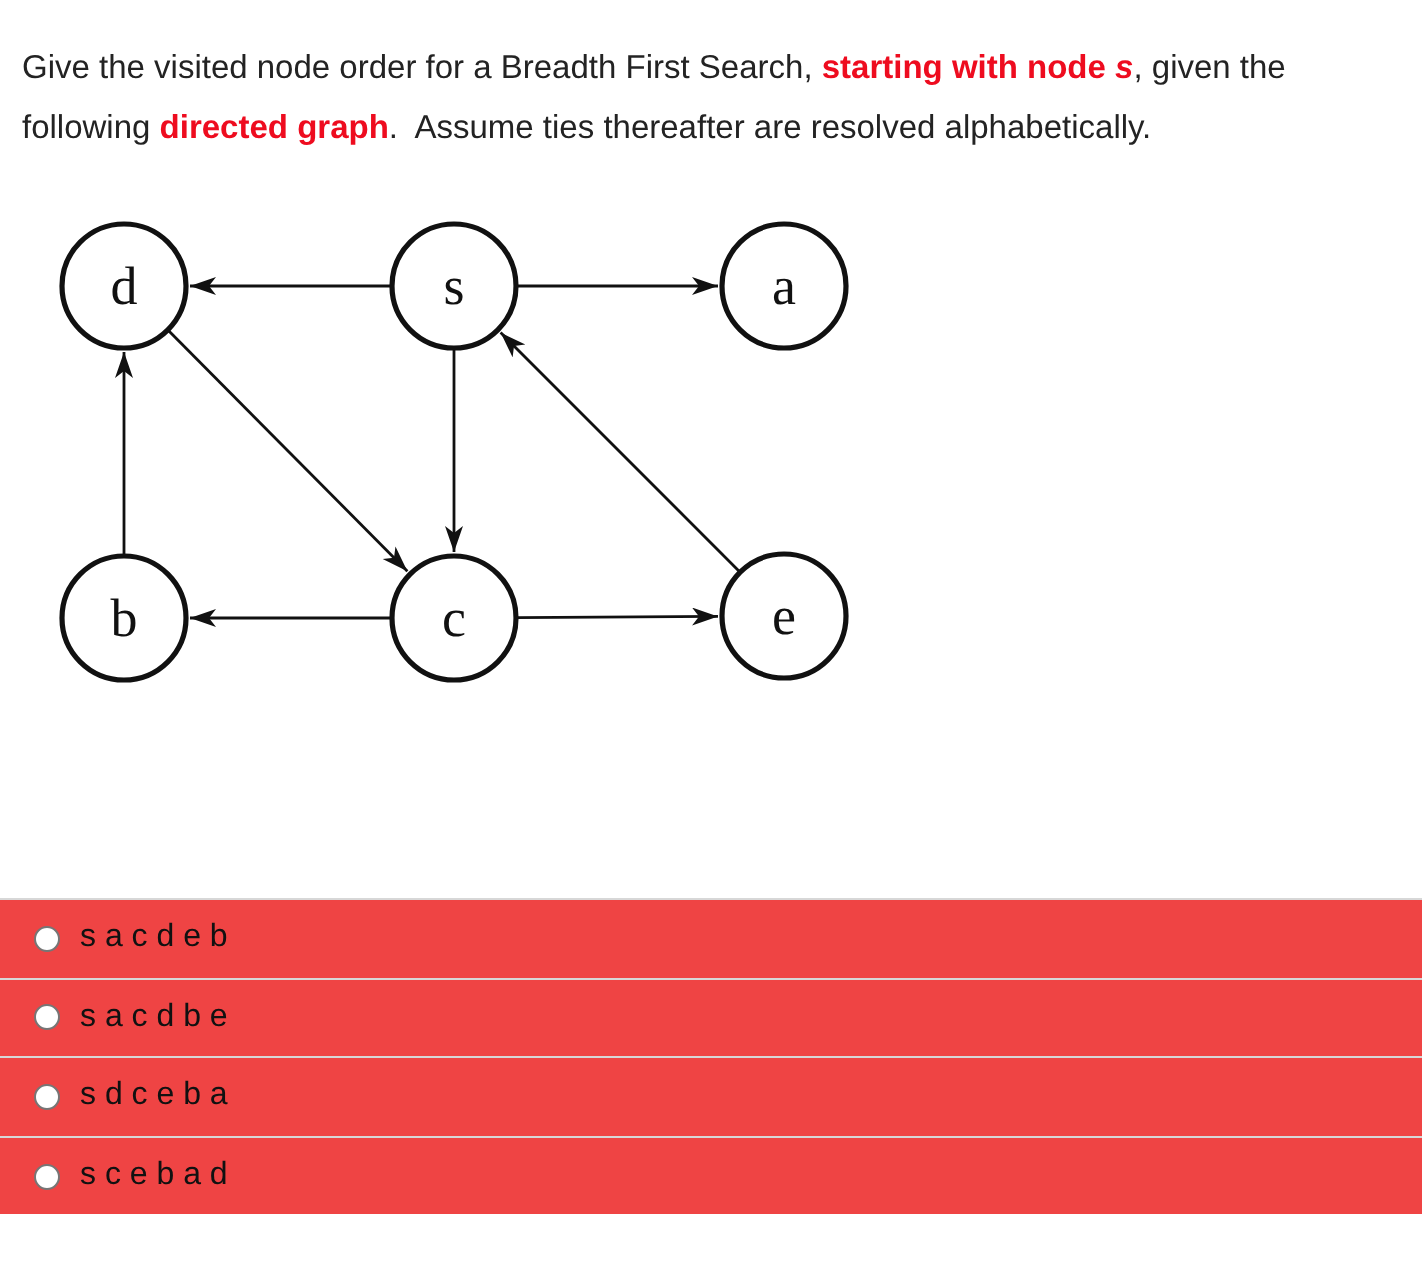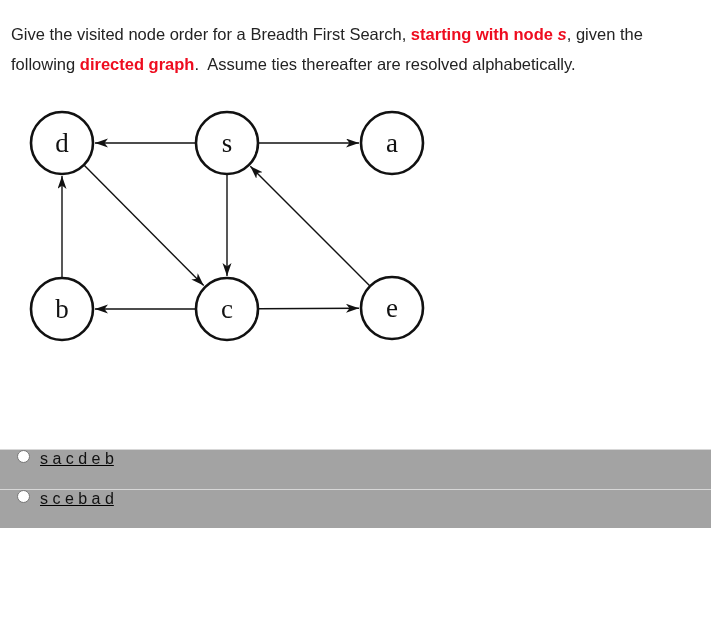--- a/index.html
+++ b/index.html
@@ -57,26 +57,26 @@
     stroke-width: 1.4;
     fill: none;
   }
   .options {
     position: absolute;
     top: 449px; left: 0;
     width: 711px;
   }
   .option-row {
     display: flex;
+    align-items: center;
     height: 39.6px;
     border-top: 1px solid var(--divider);
     padding-left: 17px;
-    background: #a3a3a3;
+    background: #ef4444;
     cursor: pointer;
-    text-decoration: underline;
   }
   .radio {
     width: 13px; height: 13px;
     border: 1px solid var(--radio-border);
     border-radius: 50%;
     background: #ffffff;
     margin-right: 10px;
     flex: none;
   }
   .option-label {
@@ -129,16 +129,24 @@
         <text x="392" y="227" text-anchor="middle" class="node-label">e</text>
       </g>
     </svg>
   <div class="options" id="options">
       <div class="option-row">
         <span class="radio"></span>
         <span class="option-label">s a c d e b</span>
       </div>
       <div class="option-row">
         <span class="radio"></span>
+        <span class="option-label">s a c d b e</span>
+      </div>
+      <div class="option-row">
+        <span class="radio"></span>
+        <span class="option-label">s d c e b a</span>
+      </div>
+      <div class="option-row">
+        <span class="radio"></span>
         <span class="option-label">s c e b a d</span>
       </div>
     </div>
 </div>
 
 </body></html>

